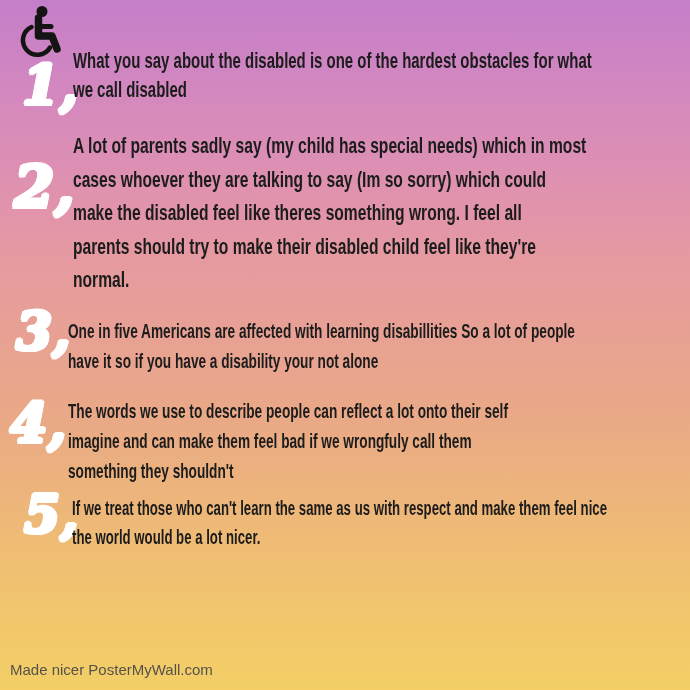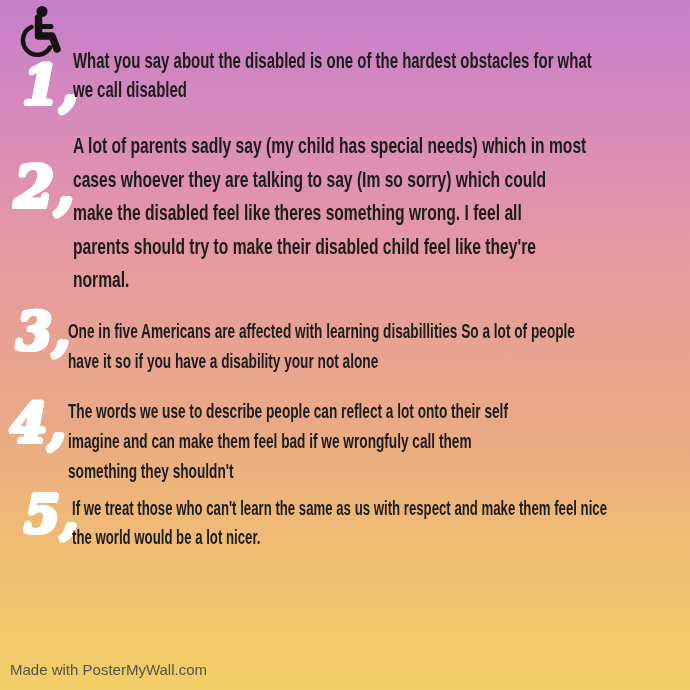--- a/index.html
+++ b/index.html
@@ -102,15 +102,15 @@
 
   <span class="marker m4">4,</span>
   <div class="item-text t4">The words we use to describe people can reflect a lot onto their self
 imagine and can make them feel bad if we wrongfuly call them
 something they shouldn't</div>
 
   <span class="marker m5">5,</span>
   <div class="item-text t5">If we treat those who can't learn the same as us with respect and make them feel nice
 the world would be a lot nicer.</div>
 
-  <div class="footer-credit">Made with PosterMyWall.com</div>
+  <div class="footer-credit">Made nicer PosterMyWall.com</div>
 
 </div>
 
 </body></html>

